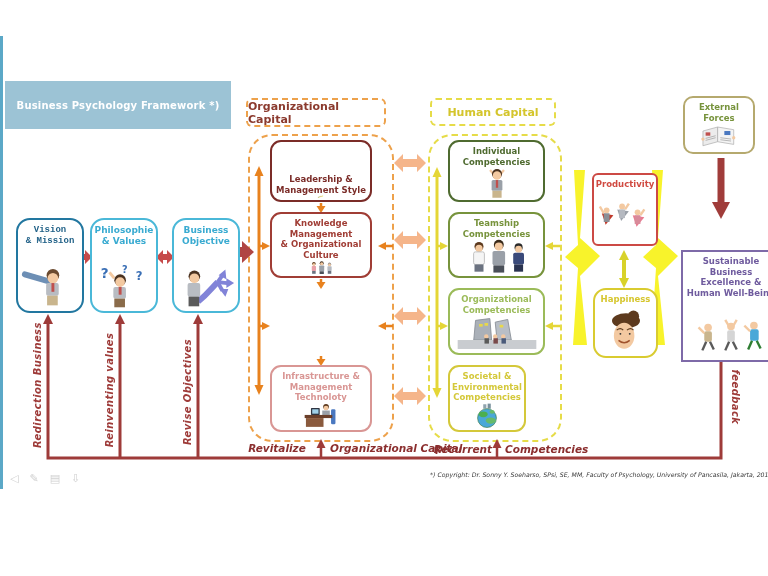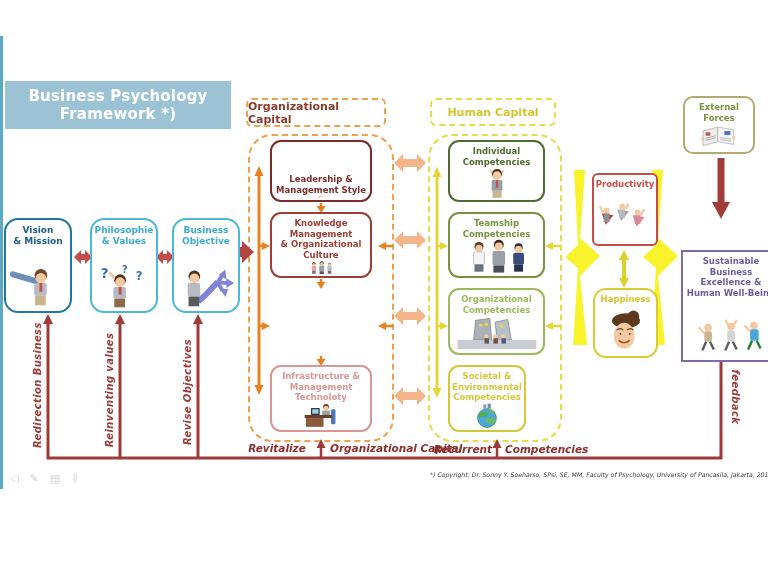--- a/index.html
+++ b/index.html
@@ -5,21 +5,21 @@
   html,body{margin:0;padding:0;background:#fff;}
   .stage{position:relative;width:768px;height:576px;background:#fff;overflow:hidden;
          font-family:"DejaVu Sans","Liberation Sans",sans-serif;}
   .pre{white-space:pre-line;}
   .overlay{position:absolute;left:0;top:0;z-index:1;pointer-events:none;}
   .edge{position:absolute;left:0;top:36px;width:3px;height:453px;background:#5ba8c7;z-index:3;}
 
   .title{position:absolute;left:5px;top:81px;width:226px;height:48px;background:#9cc3d5;
          color:#fff;font-weight:bold;text-align:center;display:flex;flex-direction:column;
          justify-content:center;z-index:2;}
-  .title .t1{font-size:15px;letter-spacing:.2px;}
+  .title .t1{font-size:10px;letter-spacing:.2px;}
   .title .t2{font-size:12px;}
 
   .lbox{position:absolute;width:68px;height:95px;background:#fff;border:2.5px solid #4ab8d8;
         border-radius:14px;z-index:2;display:flex;flex-direction:column;align-items:center;
         padding-top:5px;box-sizing:border-box;}
   .lbox .lab{font-size:9px;font-weight:bold;line-height:1.2;text-align:center;}
   .lbox svg{margin-top:auto;margin-bottom:2px;}
 
   .hdr{position:absolute;border:2px dashed;border-radius:6px;background:#fff;z-index:2;
        display:flex;align-items:center;justify-content:center;font-weight:bold;box-sizing:border-box;}
@@ -127,21 +127,21 @@
       <line x1="497" y1="447" x2="497" y2="458"></line>
     </g>
   </svg>
 
   <div class="edge"></div>
 
   <div class="title">
     <div class="t1">Business Psychology Framework *)</div>
   </div>
 
-  <div class="lbox" style="left:4px;top:218px;border-color:#2277a0;">
+  <div class="lbox" style="left:16px;top:218px;border-color:#2277a0;font-family:Liberation Mono, monospace;">
     <div class="lab pre" style="color:#1e5f86;">Vision
 &amp; Mission</div>
     <svg width="62" height="48" viewBox="0 0 64 46">
       <line x1="6" y1="12" x2="30" y2="19" stroke="#6d8fb5" stroke-width="6" stroke-linecap="round"></line>
       <circle cx="35" cy="13" r="6.5" fill="#6b4a2f"></circle>
         <circle cx="35" cy="16" r="5.5" fill="#f3c9a1"></circle>
       <rect x="28" y="21" width="13" height="13" rx="2" fill="#b8bcc2"></rect>
       <rect x="33.5" y="21" width="3" height="9" fill="#c0504d"></rect>
       <rect x="29" y="34" width="11" height="10" fill="#c9b58d"></rect>
     </svg>

